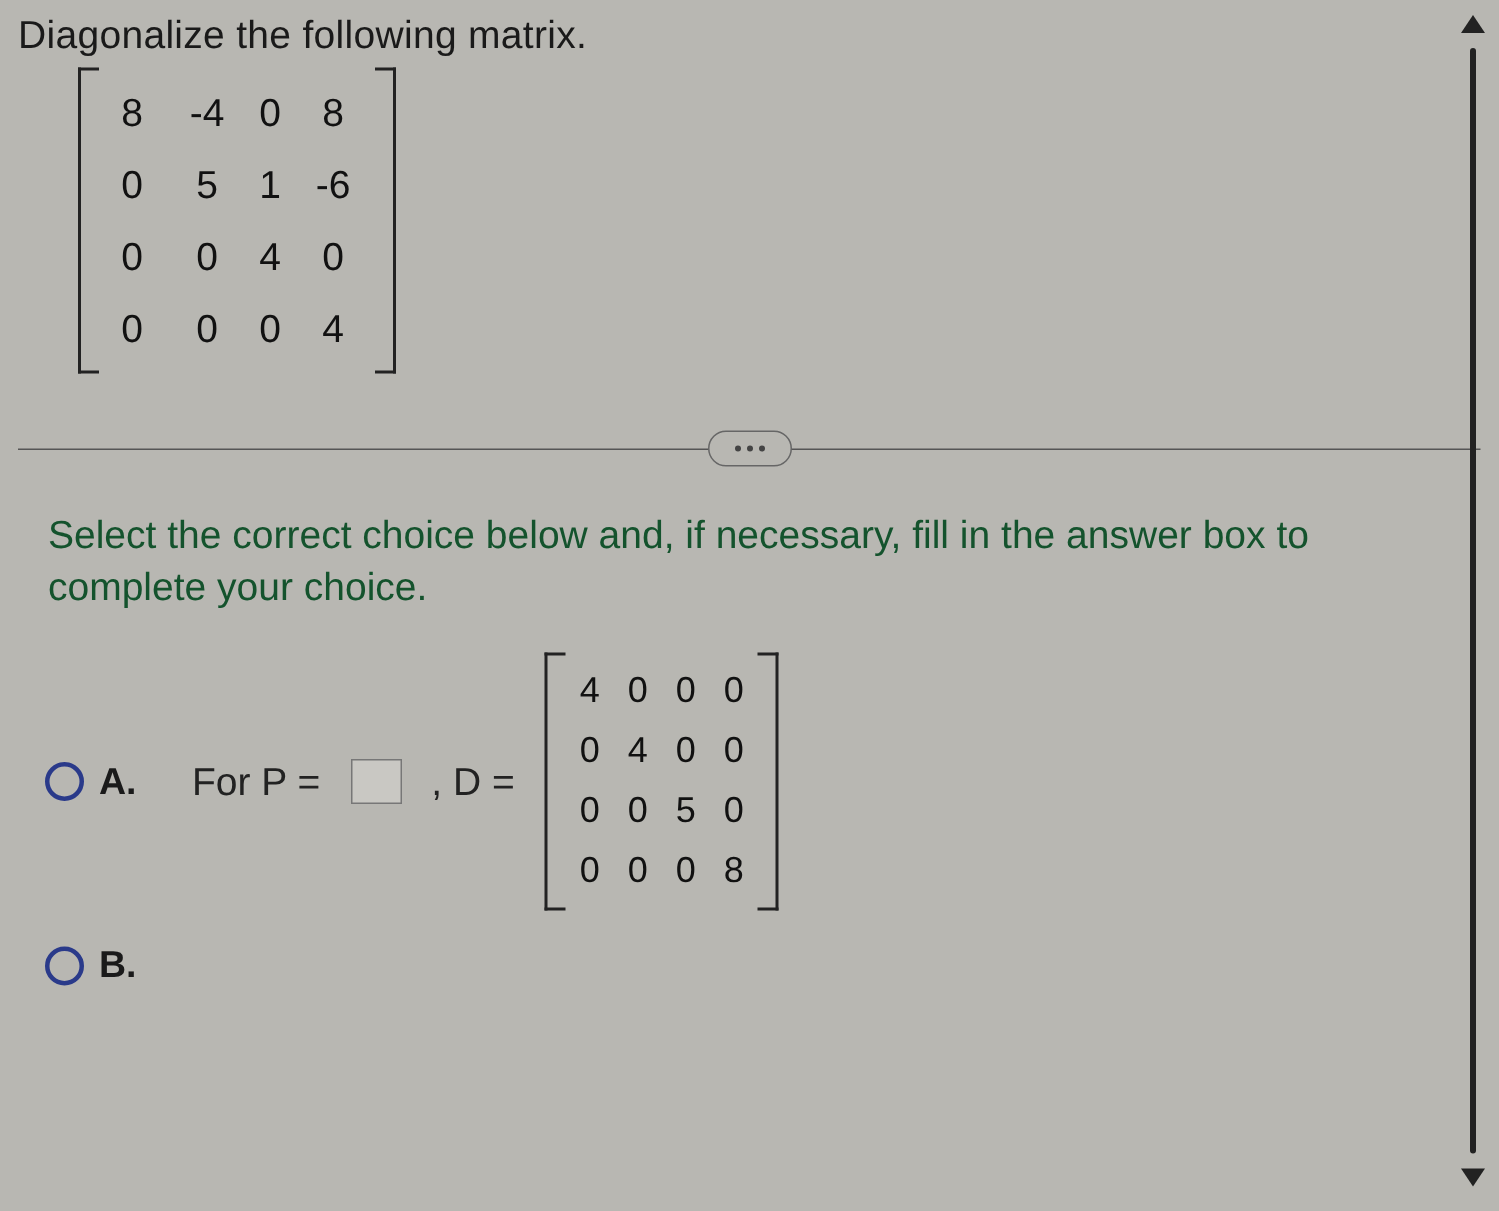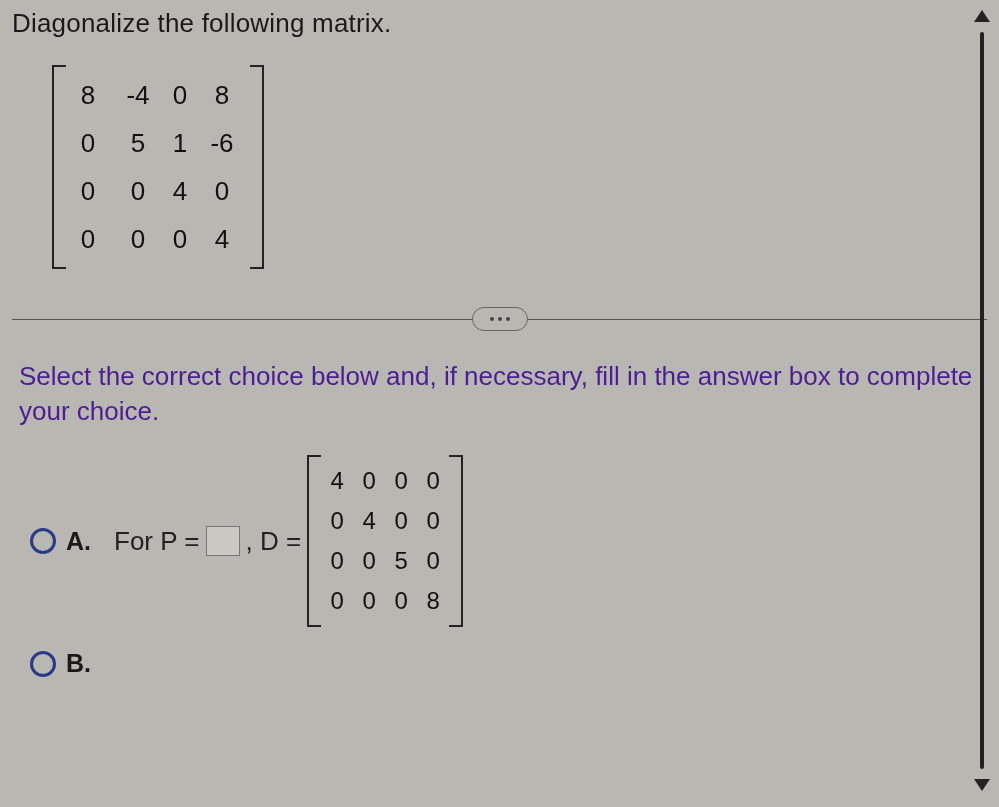--- a/index.html
+++ b/index.html
@@ -8,21 +8,21 @@
     font-family: Arial, Helvetica, sans-serif;
     background: #b8b7b2;
     color: #2a2a2a;
     position: relative;
     overflow: hidden;
     padding: 8px 12px 12px 12px;
   }
   .question-text {
     font-size: 26px;
     color: #1a1a1a;
-    margin-bottom: 22px;
+    margin-bottom: 2px;
     letter-spacing: 0.2px;
   }
   .matrix-wrap {
     display: inline-block;
     margin-left: 40px;
     margin-top: 4px;
     margin-bottom: 18px;
   }
   .matrix {
     display: inline-block;
@@ -76,23 +76,23 @@
     align-items: center;
     justify-content: center;
     cursor: pointer;
   }
   .pill .dot {
     width: 4px; height: 4px; border-radius: 50%;
     background: #444; margin: 0 2px;
   }
   .instruction {
     font-size: 26px;
-    color: #4c1d95;
+    color: #14532d;
     line-height: 1.35;
-    margin: 0 8px 26px 7px;
+    margin: 0 8px 26px 20px;
   }
   .choices { margin-left: 18px; }
   .choice {
     display: flex;
     align-items: center;
     margin-bottom: 22px;
   }
   .radio {
     width: 26px; height: 26px;
     border: 3px solid #2a3a8a;
@@ -108,21 +108,21 @@
     color: #1a1a1a;
     margin-right: 14px;
     min-width: 28px;
   }
   .choice-body {
     display: flex;
     align-items: center;
     font-size: 26px;
     color: #222;
   }
-  .eqtext { margin: 0 6px; }
+  .eqtext { margin: 0 20px; }
   .answer-box {
     width: 34px; height: 30px;
     background: #c9c8c3;
     border: 1px solid #777;
     display: inline-block;
     vertical-align: middle;
     cursor: text;
   }
   .small-matrix .mcell { width: 32px; height: 40px; font-size: 24px; }
   .scroll-indicator {

